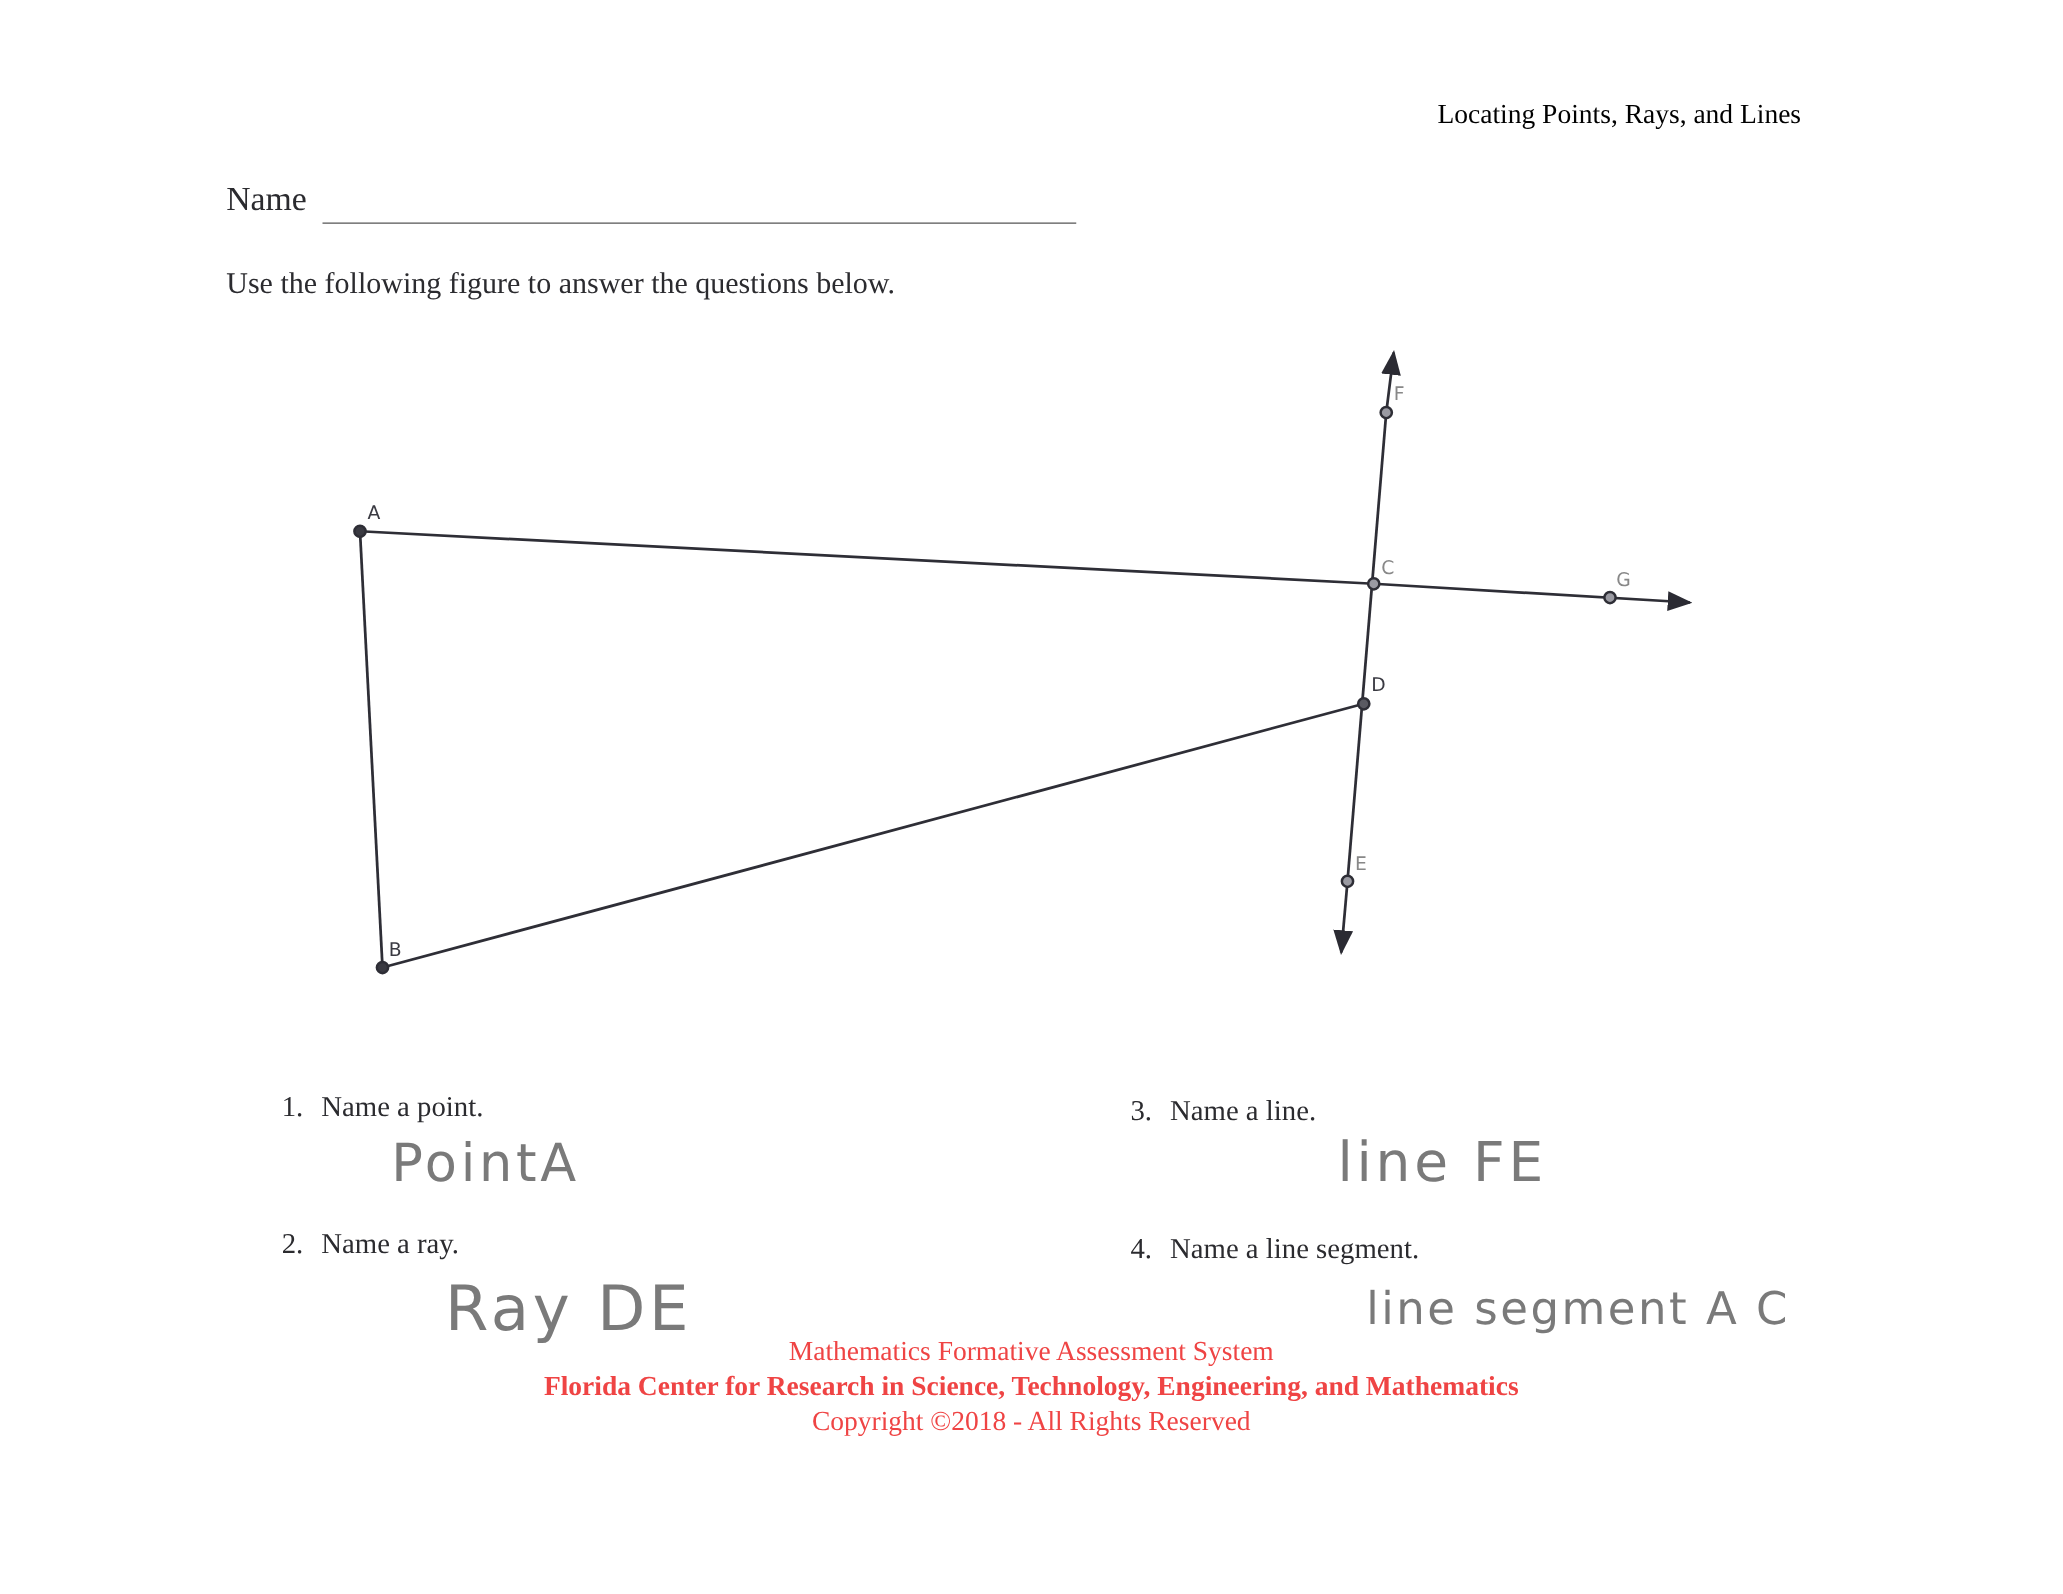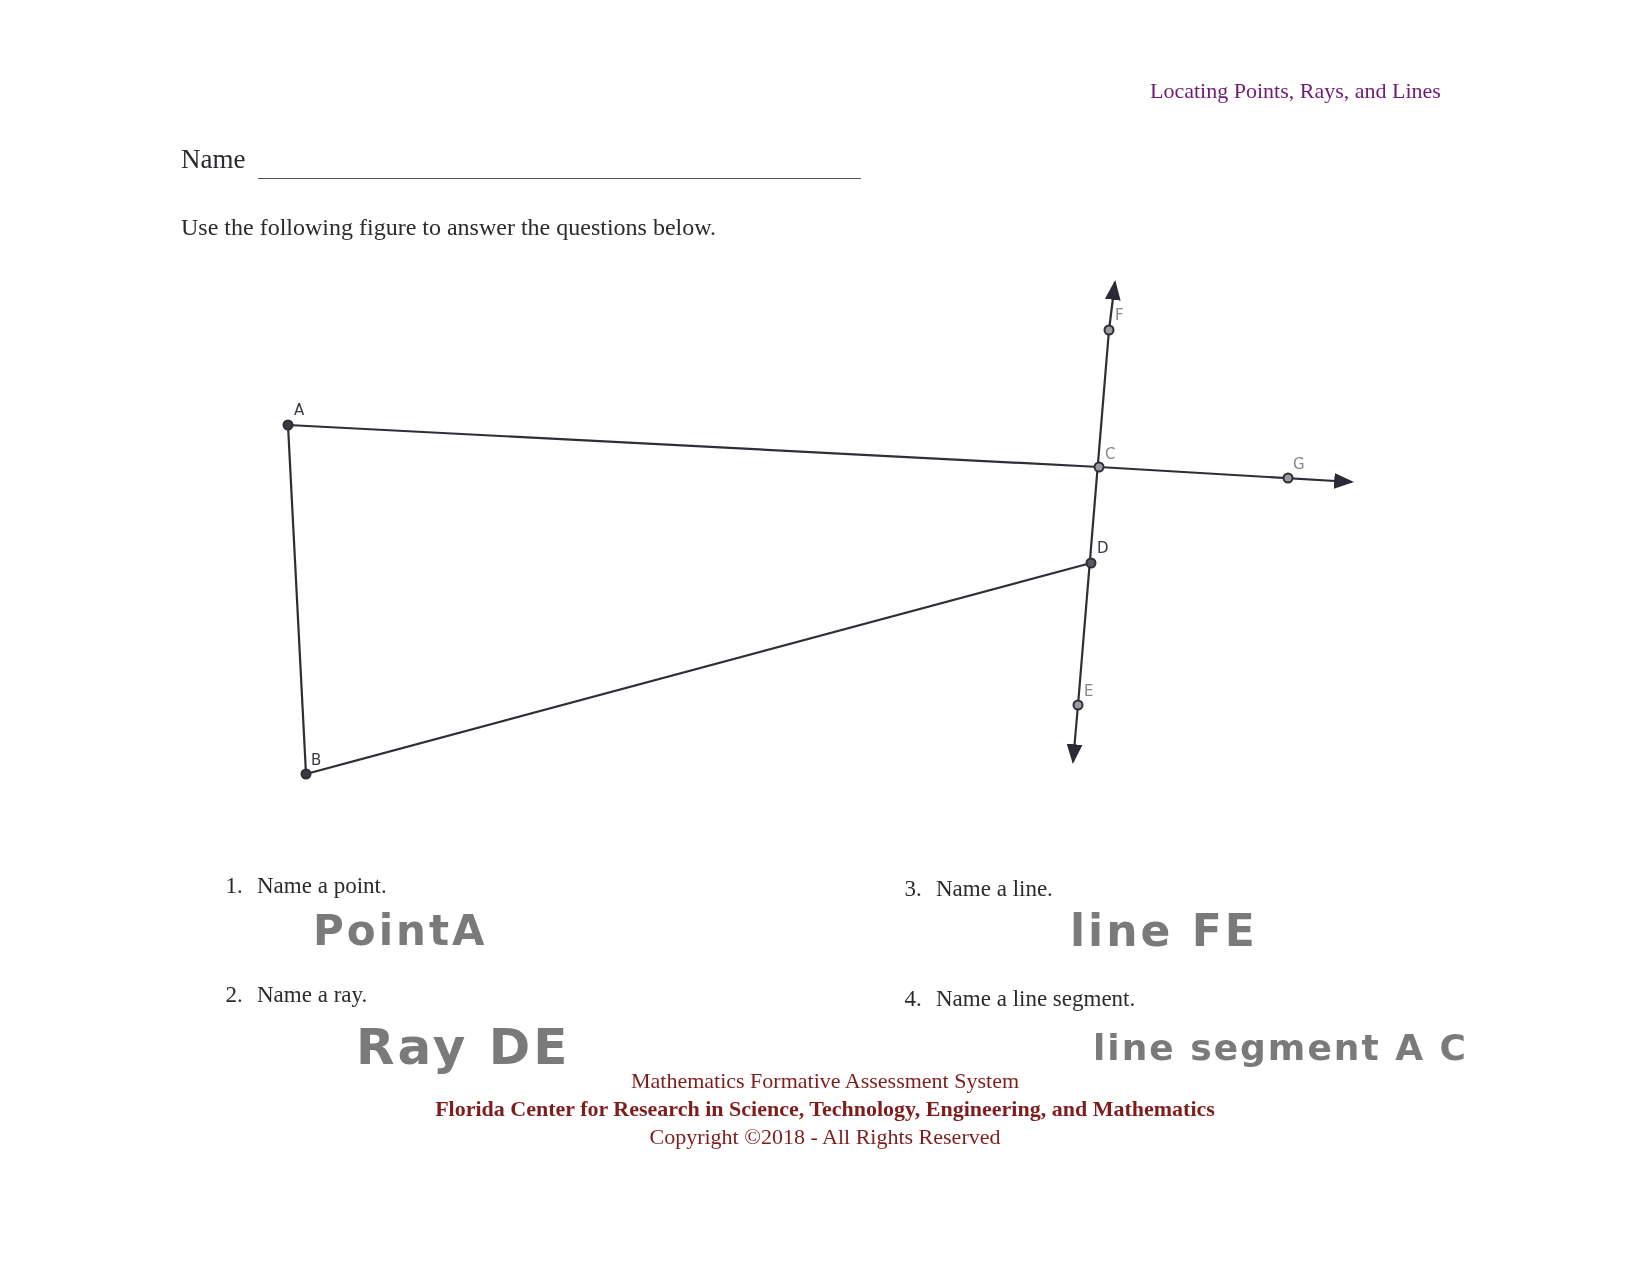--- a/index.html
+++ b/index.html
@@ -1,26 +1,26 @@
 <!DOCTYPE html>
 <html><head>
 <meta charset="utf-8">
 <style>
   html, body { margin:0; padding:0; }
   body { width:1650px; height:1275px; background:#ffffff; position:relative; overflow:hidden; font-family:"Liberation Serif", "DejaVu Serif", serif; color:#2b2b2f; }
   .abs { position:absolute; white-space:nowrap; }
-  .header-title { left:1150px; top:78px; font-size:22px; color:#701a75; }
+  .header-title { left:1150px; top:78px; font-size:22px; color:#000000; }
   .name-label { left:181px; top:144px; font-size:27px; }
   .name-line { position:absolute; left:258px; top:178px; width:603px; height:0; border-bottom:1.5px solid #555; }
   .instructions { left:181px; top:214px; font-size:24px; }
   svg.figure { position:absolute; left:0; top:0; }
   .q { font-size:23px;text-align:center; }
   .q .num { display:inline-block; width:46px; }
-  .hand { font-family:"DejaVu Sans", sans-serif; color:#7a7a7a; font-weight:700; letter-spacing:3px; }
-  .footer { left:0; width:1650px; text-align:center; font-size:22px; color:#7f1d1d; }
+  .hand { font-family:"DejaVu Sans", sans-serif; color:#7a7a7a; font-weight:400; letter-spacing:3px; }
+  .footer { left:0; width:1650px; text-align:center; font-size:22px; color:#ef4444; }
 </style>
 </head>
 <body>
 
 <div class="abs header-title">Locating Points, Rays, and Lines</div>
 
 <div class="abs name-label">Name</div>
 <div class="name-line"></div>
 
 <div class="abs instructions">Use the following figure to answer the questions below.</div>

